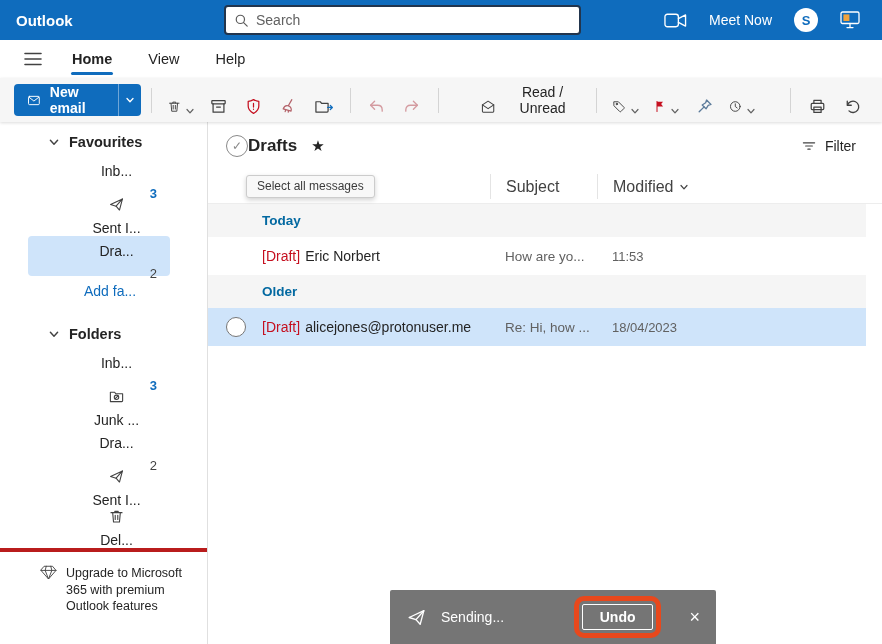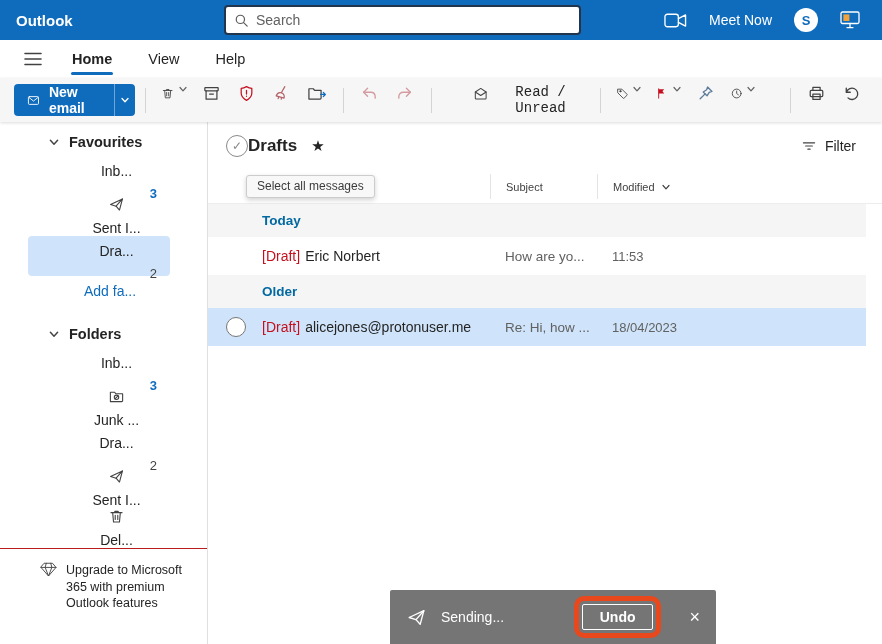--- a/index.html
+++ b/index.html
@@ -29,21 +29,21 @@
   .tab.active::after { content:""; position:absolute; left:1px; right:1px; bottom:3px; height:3px; border-radius:2px; background:#0f6cbd; }
 
   
   .toolbar { height:44px; background:#f6f6f6; display:flex; align-items:center; padding:0 14px; gap:3px;
              box-shadow:0 1px 3px rgba(0,0,0,.14); position:relative; z-index:3; }
   .split-btn { display:inline-flex; height:32px; border-radius:4px; overflow:hidden; background:#0f6cbd; color:#fff; margin-right:0; cursor:pointer; }
   .sb-main { display:flex; align-items:center; gap:9px; padding:0 13px; font-size:14px; font-weight:600; }
   .sb-chev { width:27px; display:flex; align-items:center; justify-content:center; border-left:1px solid rgba(255,255,255,.4); }
   .vdiv { width:1px; height:25px; background:#d4d4d4; margin:0 7px; flex:none; }
   .tbtn { background:transparent; border:none; height:32px; min-width:32px; border-radius:4px; display:inline-flex;
-          align-items:flex-start; justify-content:center; gap:3px; padding:0 5px; color:#424242; cursor:pointer; font-family:Liberation Mono, monospace; }
+          align-items:flex-end; justify-content:center; gap:3px; padding:0 5px; color:#424242; cursor:pointer; font-family:Liberation Sans, sans-serif; }
   .tbtn .lbl { font-size:14px; color:#242424; margin-left:5px; }
   .tbtn.disabled { color:#d49ba0; cursor:default; }
   .chevc { color:#616161; display:flex; }
   .ml26 { margin-left:26px; }
 
   svg * { stroke-linecap:round; stroke-linejoin:round; }
 
   
   .content { display:flex; height:522px; }
 
@@ -51,37 +51,37 @@
   .sidebar { width:208px; flex:none; border-right:1px solid #e0e0e0; background:#fff; position:relative; overflow:hidden; }
   .sec-h { display:flex; align-items:center; gap:9px; padding:12px 0 6px 48px; font-size:14.5px; font-weight:700; color:#242424; cursor:pointer; }
   .sec-h.folders { padding-top:20px; }
   .sitem { height:40px; margin-left:28px; width:142px; display:flex; align-items:center; gap:7px;
            padding:0 13px 0 48px; border-radius:4px; font-size:14px; color:#242424; cursor:pointer;flex-direction:column; }
   .sitem.selected { background:#cfe4fa; }
   .sitem .cnt { margin-left:auto; font-size:13px; }
   .cnt-blue { color:#0f6cbd; font-weight:700; }
   .cnt-dark { color:#424242; }
   .addfav { height:30px; display:flex; align-items:center; margin-left:84px; color:#0f6cbd; font-size:14px; cursor:pointer; }
-  .upgrade { position:absolute; left:0; right:0; bottom:0; height:96px; background:#fff; border-top:1px solid #b91c1c;
+  .upgrade { position:absolute; left:0; right:0; bottom:0; height:96px; background:#fff; border-top:4px solid #b91c1c;
              display:flex; gap:9px; padding:13px 16px 0 40px; font-size:12.5px; line-height:1.32; color:#242424; cursor:pointer; }
   .upgrade .txt { width:118px; }
 
   
   .list { flex:1; position:relative; background:#fff; }
   .list-head { height:48px; display:flex; align-items:center; padding-left:18px; }
   .circle { width:22px; height:22px; border:1.5px solid #8a8a8a; border-radius:50%; background:#fff;
             display:flex; align-items:center; justify-content:center; color:#8a8a8a; font-size:12px; cursor:pointer; }
   .page-title { font-size:17px; font-weight:700; }
   .star { margin-left:14px; font-size:15px; color:#242424; cursor:pointer; }
   .filterbtn { margin-left:auto; margin-right:26px; display:flex; align-items:center; gap:8px; font-size:14px; color:#242424;
                background:none; border:none; font-family:inherit; cursor:pointer; }
   .tooltip { position:absolute; left:38px; top:53px; background:#f8f8f8; border:1px solid #cccccc; border-radius:3px;
              padding:3px 10px 4px; font-size:12px; color:#3b3b3b; box-shadow:0 2px 5px rgba(0,0,0,.18); z-index:6; white-space:nowrap; }
   .cols { height:34px; position:relative; border-bottom:1px solid #ededed; }
-  .colcell { position:absolute; top:4px; bottom:4px; display:flex; align-items:center; gap:6px; font-size:11px; color:#424242;
+  .colcell { position:absolute; top:4px; bottom:4px; display:flex; align-items:center; gap:6px; font-size:16px; color:#424242;
              border-left:1px solid #e4e4e4; padding-left:15px; cursor:pointer; }
   .col-subject { left:282px; }
   .col-mod { left:389px; }
   .group { height:33px; background:#f5f5f5; display:flex; align-items:center; padding-left:54px;
            font-size:13.5px; font-weight:700; color:#0369a1; margin-right:16px; cursor:pointer; }
   .row { height:38px; position:relative; margin-right:16px; font-size:14px; cursor:pointer; background:#fff; }
   .row.selected { background:#cfe4fa; }
   .r-circle { position:absolute; left:18px; top:9px; width:20px; height:20px; border:1.5px solid #767676; border-radius:50%; background:#fff; cursor:pointer; }
   .r-main { position:absolute; left:54px; top:0; height:100%; display:flex; align-items:center; gap:5px; white-space:nowrap; }
   .draft-prefix { color:#c50f1f;text-align:center; }

